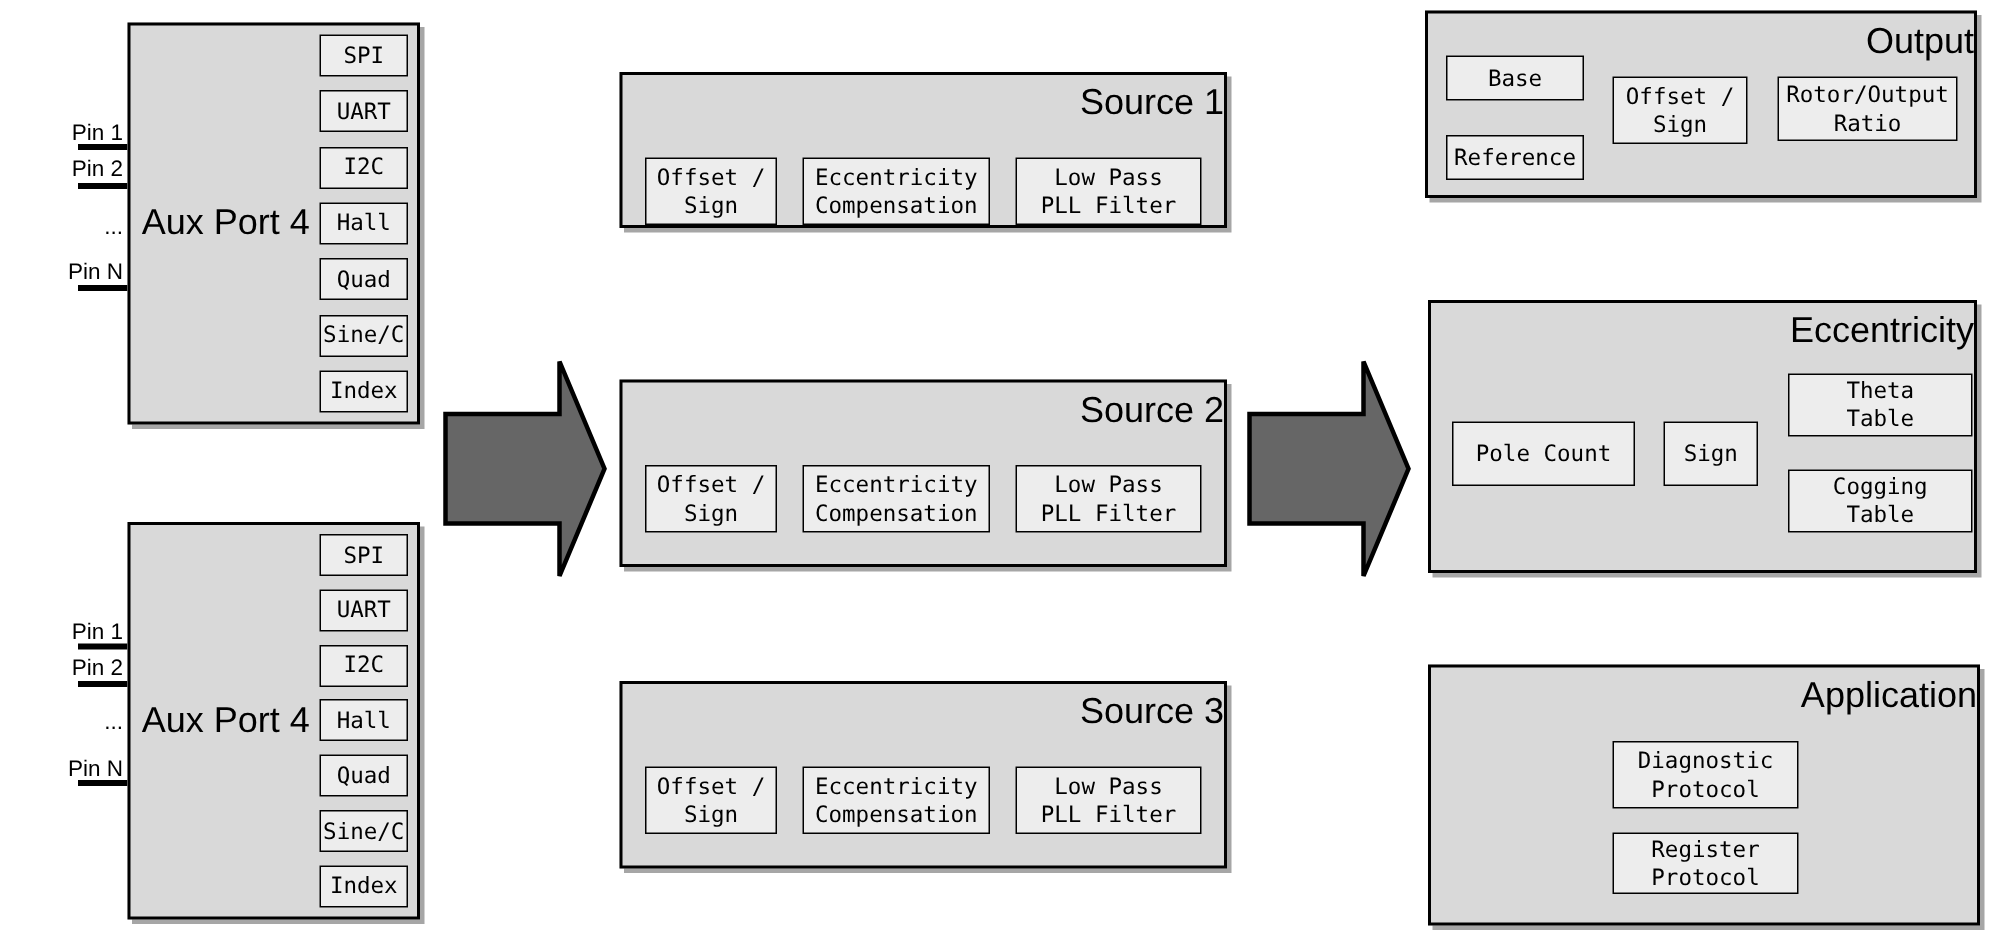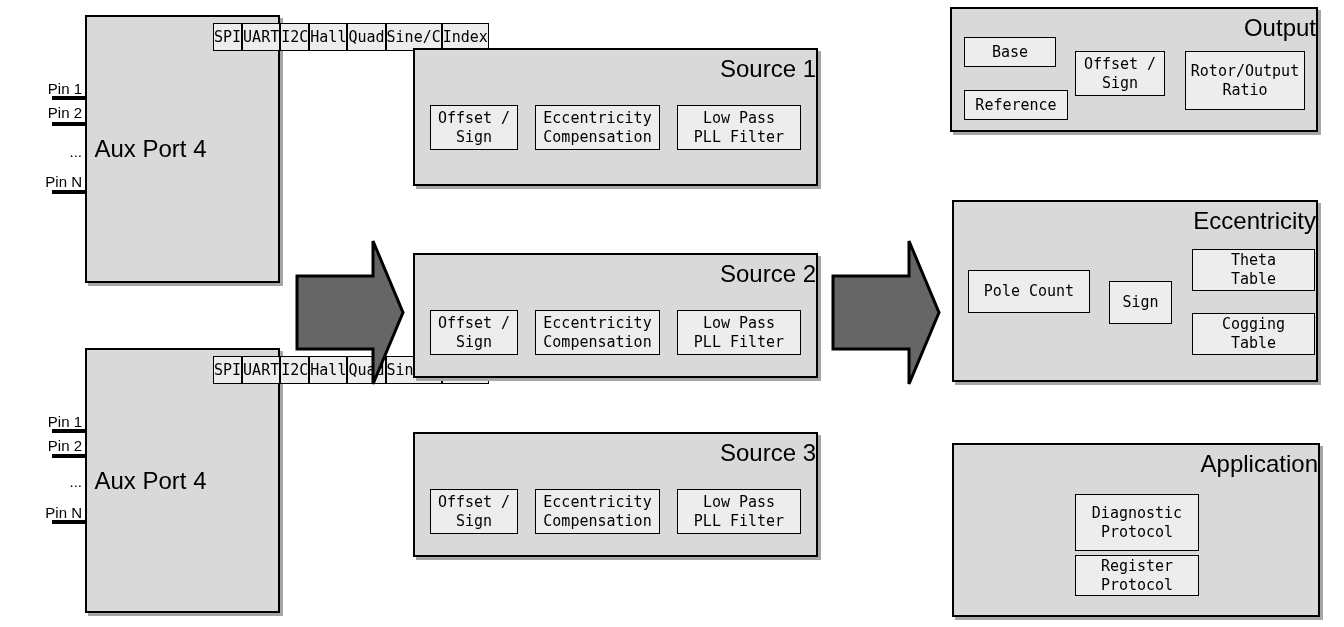--- a/index.html
+++ b/index.html
@@ -8,21 +8,21 @@
   .outer{position:absolute;box-sizing:border-box;background:var(--outer_fill,#d9d9d9);
          border:2px solid var(--border,#000);box-shadow:3px 3px 0 var(--shadow,#a6a6a6)}
   .box-title{font-size:24px;line-height:28px;text-align:right;margin-top:5px}
   .aux-title{position:absolute;left:0;right:64px;top:0;bottom:0;display:flex;
              align-items:center;justify-content:center;font-size:24px}
   .chip{position:absolute;box-sizing:border-box;background:var(--inner_fill,#ededed);
         border:1.5px solid var(--border,#000);
         font-family:"DejaVu Sans Mono","Liberation Mono",monospace;font-size:15px;line-height:19px;
         white-space:pre-line;text-align:center;display:flex;align-items:center;justify-content:center}
   .proto-col{position:absolute;top:6px;bottom:6px;right:6px;width:59px;
-             display:flex;flex-direction:row;justify-content:space-between}
+             display:flex;flex-direction:column;justify-content:space-between}
   .chip.proto{position:static;width:59px;height:28px}
   .pin-label{position:absolute;left:28px;width:54px;text-align:right;
              font-family:Liberation Sans, sans-serif;font-size:15px;line-height:19px}
   .pin-line{position:absolute;left:52px;width:33px;height:4px;background:var(--border,#000)}
   .arrow{position:absolute}
   .arrow polygon{fill:var(--arrow_fill,#666);stroke:var(--border,#000);stroke-width:3}
 </style>
 </head>
 <body>
 
@@ -71,75 +71,75 @@
       <div class="chip proto">Quad</div>
       <div class="chip proto">Sine/C</div>
       <div class="chip proto">Index</div>
     </div>
   </div>
 
   <svg class="arrow" style="left:294px;top:238px" width="112" height="150" viewBox="0 0 112 150">
     <polygon points="3,38 79,38 79,3 109,74.5 79,146 79,111 3,111"></polygon>
   </svg>
 
-  <div class="outer" style="left:413px;top:48px;width:405px;height:138px">
+  <div class="outer" style="left:413px;top:48px;width:405px;height:104px">
     <div class="box-title">Source 1</div>
     <div class="chip" style="left:15px;top:55px;width:88px;height:45px">Offset /
 Sign</div>
     <div class="chip" style="left:120px;top:55px;width:125px;height:45px">Eccentricity
 Compensation</div>
     <div class="chip" style="left:262px;top:55px;width:124px;height:45px">Low Pass
 PLL Filter</div>
   </div>
 
   <div class="outer" style="left:413px;top:253px;width:405px;height:125px">
     <div class="box-title">Source 2</div>
     <div class="chip" style="left:15px;top:55px;width:88px;height:45px">Offset /
 Sign</div>
     <div class="chip" style="left:120px;top:55px;width:125px;height:45px">Eccentricity
 Compensation</div>
     <div class="chip" style="left:262px;top:55px;width:124px;height:45px">Low Pass
 PLL Filter</div>
   </div>
 
-  <div class="outer" style="left:413px;top:432px;width:405px;height:125px">
+  <div class="outer" style="left:413px;top:454px;width:405px;height:125px">
     <div class="box-title">Source 3</div>
     <div class="chip" style="left:15px;top:55px;width:88px;height:45px">Offset /
 Sign</div>
     <div class="chip" style="left:120px;top:55px;width:125px;height:45px">Eccentricity
 Compensation</div>
     <div class="chip" style="left:262px;top:55px;width:124px;height:45px">Low Pass
 PLL Filter</div>
   </div>
 
   <svg class="arrow" style="left:830px;top:238px" width="112" height="150" viewBox="0 0 112 150">
     <polygon points="3,38 79,38 79,3 109,74.5 79,146 79,111 3,111"></polygon>
   </svg>
 
   <div class="outer" style="left:950px;top:7px;width:368px;height:125px">
     <div class="box-title">Output</div>
     <div class="chip" style="left:12px;top:28px;width:92px;height:30px">Base</div>
-    <div class="chip" style="left:12px;top:81px;width:104px;height:30px">Reference</div>
+    <div class="chip" style="left:12px;top:81px;width:92px;height:30px">Reference</div>
     <div class="chip" style="left:123px;top:42px;width:90px;height:45px">Offset /
 Sign</div>
-    <div class="chip" style="left:233px;top:42px;width:120px;height:59px">Rotor/Output
+    <div class="chip" style="left:233px;top:42px;width:120px;height:43px">Rotor/Output
 Ratio</div>
   </div>
 
   <div class="outer" style="left:952px;top:200px;width:366px;height:182px">
     <div class="box-title">Eccentricity</div>
-    <div class="chip" style="left:14px;top:68px;width:122px;height:43px">Pole Count</div>
+    <div class="chip" style="left:14px;top:79px;width:122px;height:43px">Pole Count</div>
     <div class="chip" style="left:155px;top:79px;width:63px;height:43px">Sign</div>
     <div class="chip" style="left:238px;top:47px;width:123px;height:42px">Theta
 Table</div>
     <div class="chip" style="left:238px;top:111px;width:123px;height:42px">Cogging
 Table</div>
   </div>
 
   <div class="outer" style="left:952px;top:443px;width:368px;height:174px">
     <div class="box-title">Application</div>
-    <div class="chip" style="left:121px;top:49px;width:124px;height:57px">Diagnostic
+    <div class="chip" style="left:121px;top:49px;width:124px;height:45px">Diagnostic
 Protocol</div>
     <div class="chip" style="left:121px;top:110px;width:124px;height:41px">Register
 Protocol</div>
   </div>
 
 </div>
 
 </body></html>

